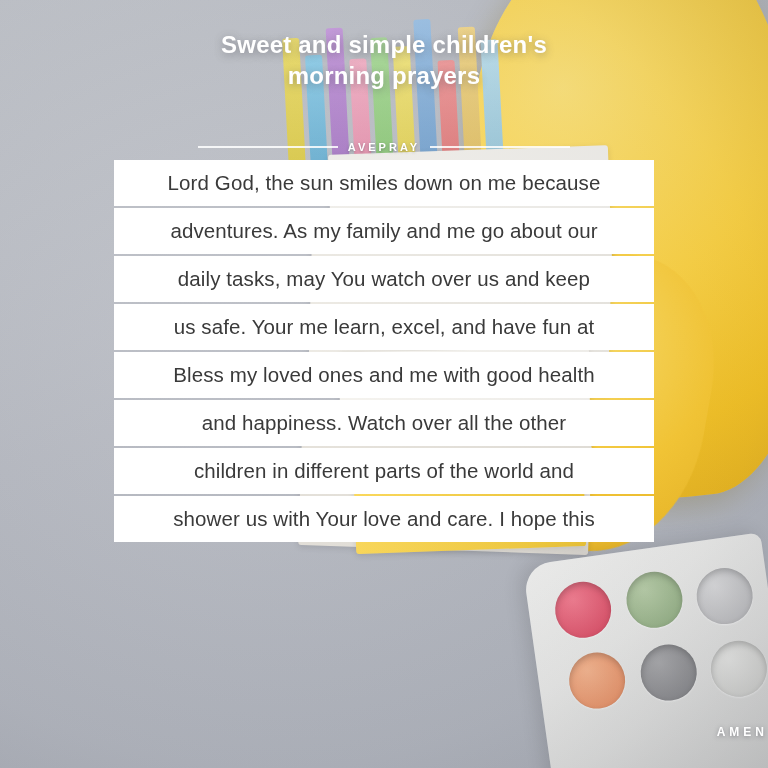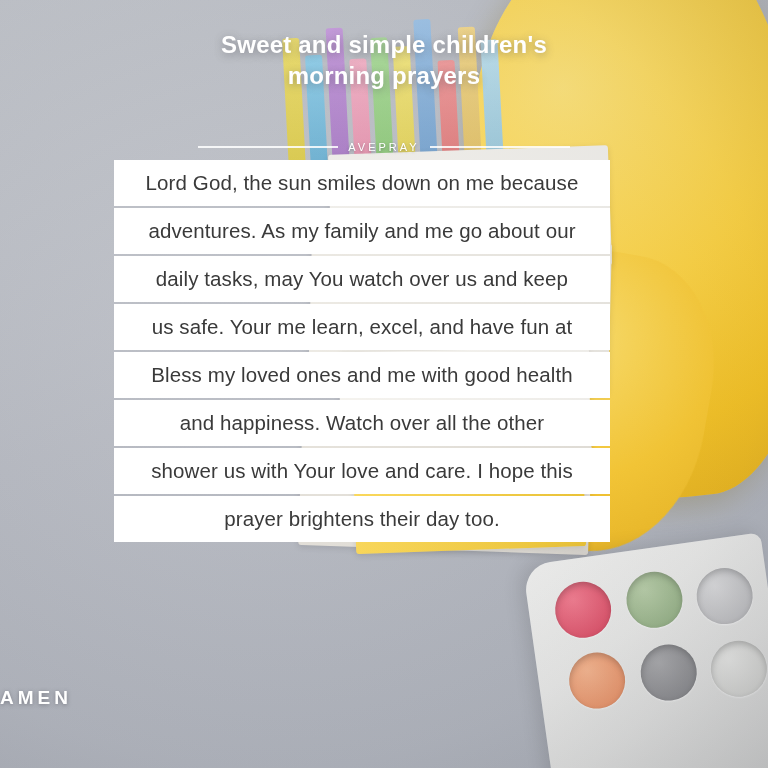--- a/index.html
+++ b/index.html
@@ -135,54 +135,54 @@
   }
   .brand-rule {
     width: 140px;
     height: 2px;
     background: rgba(255,255,255,0.85);
   }
   .brand-name {
     color: #ffffff;
     font-size: 11px;
     letter-spacing: 3px;
-    font-weight: 400;
+    font-weight: 700;
     text-shadow: 0 1px 3px rgba(70,70,80,0.5);
     white-space: nowrap;
   }
 
   
   .prayer {
     position: absolute;
     left: 114px;
     top: 160px;
-    width: 496px;
+    width: 540px;
   }
   .line {
     background: #ffffff;
     height: 46px;
     margin-bottom: 2px;
     display: flex;
     align-items: center;
     justify-content: center;
     color: #3a3a3a;
     font-size: 20.5px;
     letter-spacing: 0.1px;
     white-space: nowrap;
   }
 
   
   .amen {
     position: absolute;
     left: 0;
     right: 0;
-    top: 687px;
-    text-align: left;
+    top: 725px;
+    text-align: right;
     color: #ffffff;
-    font-size: 19px;
+    font-size: 12px;
     font-weight: 700;
     letter-spacing: 4px;
     text-shadow: 0 1px 4px rgba(70,70,80,0.5);
   }
 </style>
 </head>
 <body>
 
 <div class="canvas">
 
@@ -234,19 +234,19 @@
     <span class="brand-rule"></span>
   </div>
 
   <div class="prayer">
     <div class="line">Lord God, the sun smiles down on me because</div>
     <div class="line">adventures. As my family and me go about our</div>
     <div class="line">daily tasks, may You watch over us and keep</div>
     <div class="line">us safe. Your me learn, excel, and have fun at</div>
     <div class="line">Bless my loved ones and me with good health</div>
     <div class="line">and happiness. Watch over all the other</div>
+    <div class="line">children in different parts of the world and</div>
     <div class="line">shower us with Your love and care. I hope this</div>
-    <div class="line">prayer brightens their day too.</div>
   </div>
 
   <div class="amen">AMEN</div>
 
 </div>
 
 </body></html>

